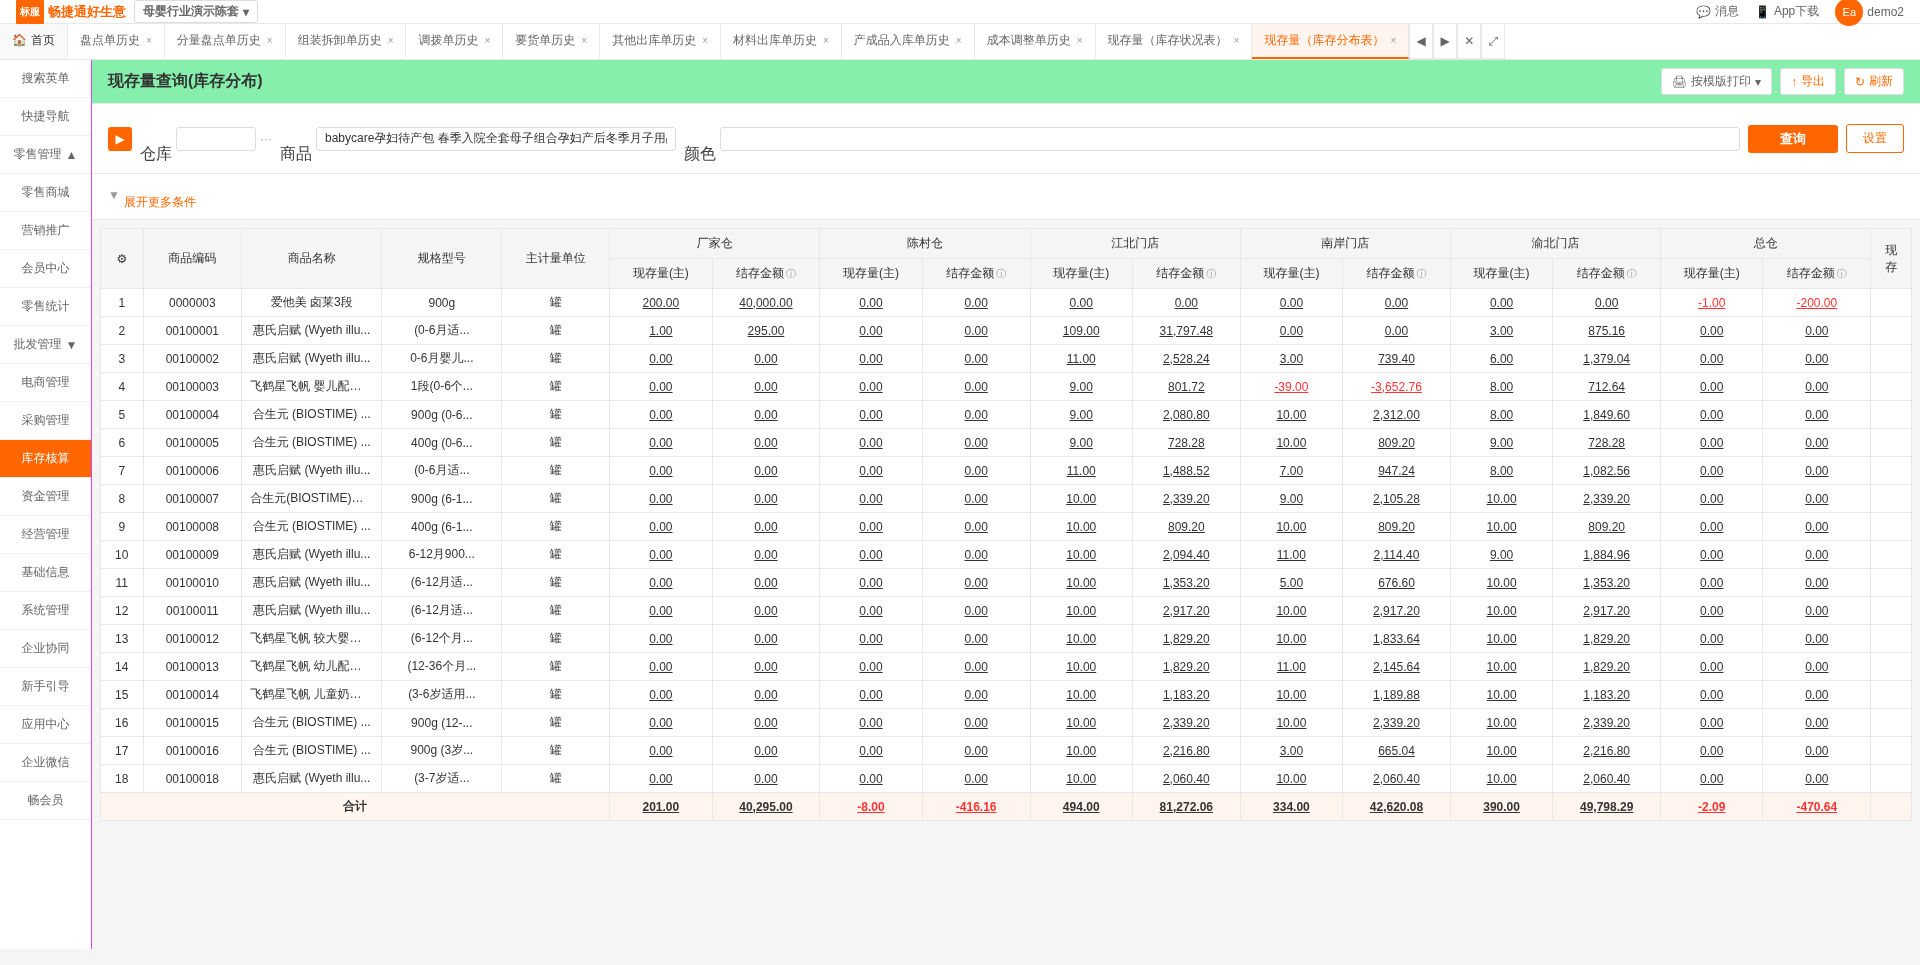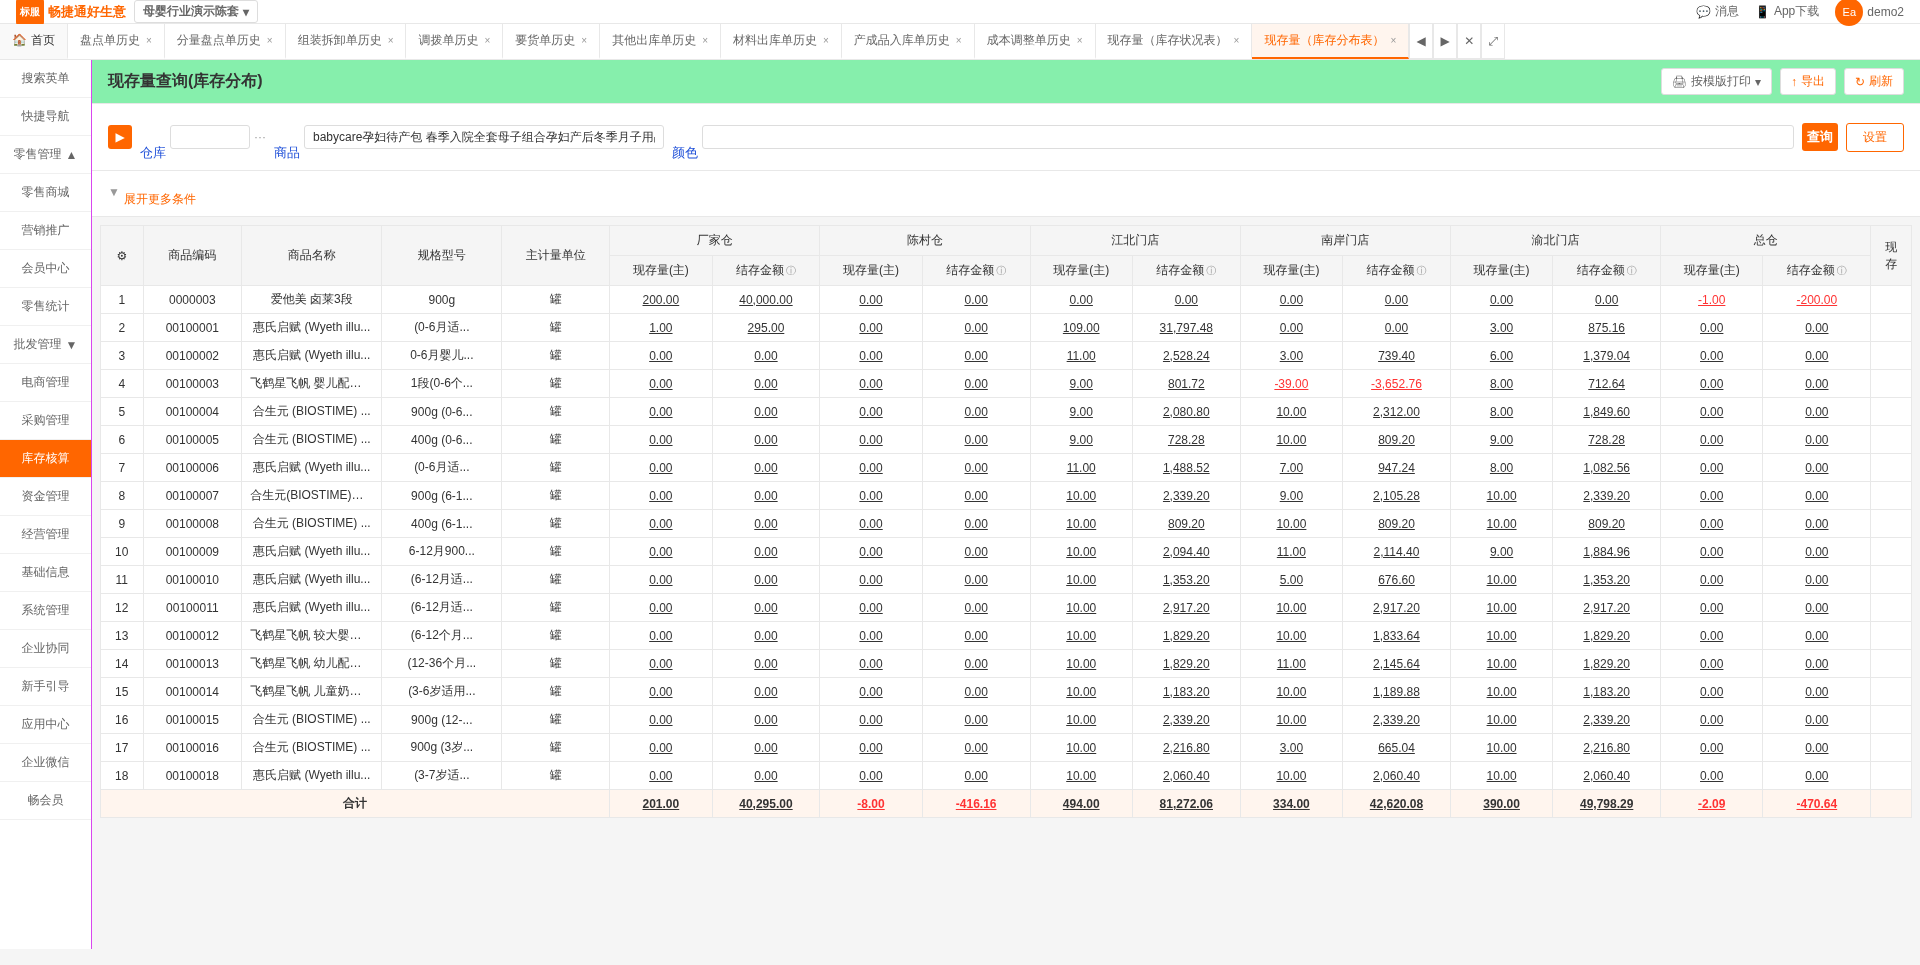--- a/index.html
+++ b/index.html
@@ -42,26 +42,26 @@
     .page-header { background: #86efac; padding: 8px 16px; border-bottom: 1px solid #e8e8e8; display: flex; align-items: center; justify-content: space-between; }
     .page-title { font-size: 16px; font-weight: bold; color: #333; }
     .header-actions { display: flex; align-items: center; gap: 8px; }
     .btn-print { padding: 4px 10px; border: 1px solid #ddd; background: #fff; border-radius: 3px; cursor: pointer; font-size: 12px; color: #666; display: flex; align-items: center; gap: 4px; }
     .btn-export { padding: 4px 10px; border: 1px solid #ddd; background: #fff; border-radius: 3px; cursor: pointer; font-size: 12px; color: #ff6600; display: flex; align-items: center; gap: 4px; }
     .btn-refresh { padding: 4px 10px; border: 1px solid #ddd; background: #fff; border-radius: 3px; cursor: pointer; font-size: 12px; color: #ff6600; display: flex; align-items: center; gap: 4px; }
 
     
     .search-bar { background: #fff; padding: 8px 16px; border-bottom: 1px solid #e8e8e8; display: flex; align-items: center; gap: 8px; flex-wrap: wrap; }
     .search-field { display: flex; align-items: center; gap: 4px; }
-    .search-label { color: #1d4ed8; font-size: 13px; white-space: nowrap; margin-top: 32px; }
+    .search-label { color: #404040; font-size: 16px; white-space: nowrap; margin-top: 32px; }
     .search-input { border: 1px solid #ddd; border-radius: 3px; padding: 4px 8px; font-size: 12px; width: 80px; }
     .search-input-wide { border: 1px solid #ddd; border-radius: 3px; padding: 4px 8px; font-size: 12px; width: 360px; color: #333; }
     .search-dots { color: #999; cursor: pointer; }
     .search-expand { color: #ff6600; cursor: pointer; font-size: 12px; display: flex; align-items: center; gap: 2px; margin-top: 16px; }
-    .btn-search { padding: 5px 5px; background: #ff6600; color: white; border: none; border-radius: 3px; cursor: pointer; font-size: 13px; font-weight: bold; }
+    .btn-search { padding: 5px 32px; background: #ff6600; color: white; border: none; border-radius: 3px; cursor: pointer; font-size: 13px; font-weight: bold; }
     .btn-settings { padding: 5px 16px; background: white; color: #ff6600; border: 1px solid #ff6600; border-radius: 3px; cursor: pointer; font-size: 12px; }
     .color-field { display: flex; align-items: center; gap: 4px; flex: 1; }
     .color-input { border: 1px solid #ddd; border-radius: 3px; padding: 4px 8px; font-size: 12px; flex: 1; }
     .orange-arrow { width: 24px; height: 24px; background: #ff6600; display: flex; align-items: center; justify-content: center; color: white; border-radius: 3px; cursor: pointer; flex-shrink: 0; }
 
     
     .table-container { flex: 1; overflow: auto; padding: 8px; }
     .data-table { width: 100%; border-collapse: collapse; background: #fff; font-size: 12px; min-width: 1600px; }
     .data-table th { background: #f5f5f5; padding: 6px 8px; border: 1px solid #e8e8e8; font-weight: normal; color: #333; white-space: nowrap; position: sticky; top: 0; z-index: 2; }
     .data-table td { padding: 5px 8px; border: 1px solid #e8e8e8; text-align: center; white-space: nowrap; }

